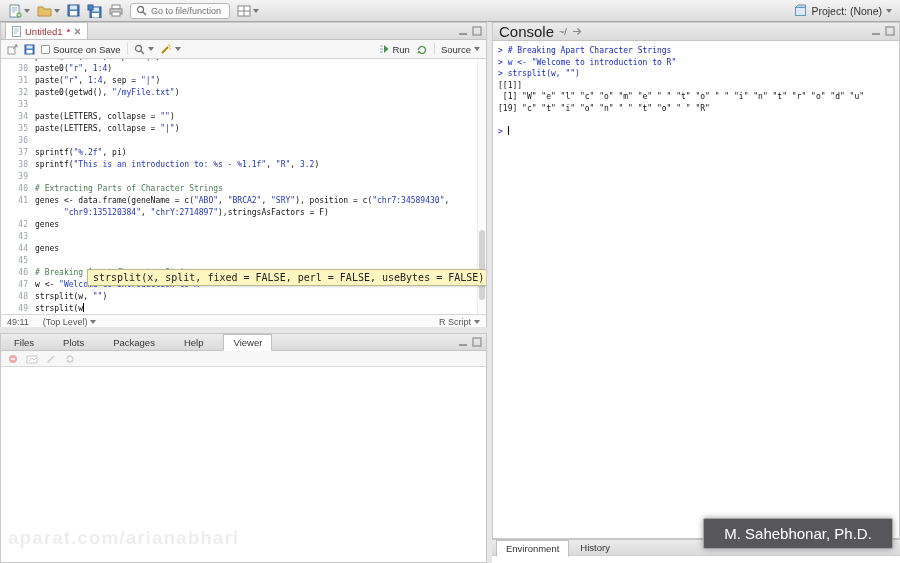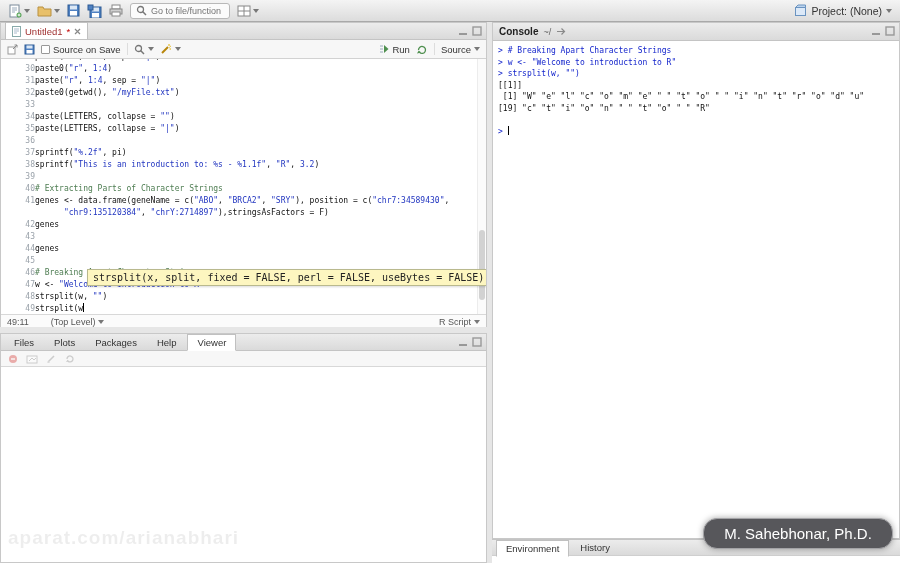--- a/index.html
+++ b/index.html
@@ -34,59 +34,59 @@
   .tab-dirty{color:#c00000}
   .src-toolbar{height:19px;background:#f7f7f7;border-bottom:1px solid #d2d2d2;display:flex;align-items:center;gap:6px;padding:0 6px;font-size:9.5px;color:#333}
   .sep{width:1px;height:12px;background:#ddd}
   .checkbox{width:9px;height:9px;border:1px solid #999;background:#fff;border-radius:1px}
   .spacer{flex:1}
   .btn{display:flex;align-items:center;gap:3px;cursor:default}
 
   .code-area{position:relative;height:255px;overflow:hidden;background:#fff}
   .code-lines{margin-top:-8px;font-family:"DejaVu Sans Mono",monospace;font-size:8px}
   .code-row{height:12px;line-height:12px;white-space:pre;display:flex}
-  .gutter{display:inline-block;width:34px;text-align:right;color:#9aa2aa;flex:none}
+  .gutter{display:inline-block;width:34px;padding-right:7px;text-align:right;color:#9aa2aa;flex:none}
   .code-text{white-space:pre}
   .tk-p{color:#111}
   .tk-s{color:#2135c0}
   .tk-n{color:#2135c0}
   .tk-c{color:#4e7d52}
   .caret{display:inline-block;width:1px;height:9px;background:#000;vertical-align:-1px}
 
   .fn-tooltip{position:absolute;left:86px;top:210px;background:#fdf6c0;border:1px solid #b9b98e;padding:2px 5px;font-family:"DejaVu Sans Mono",monospace;font-size:10px;color:#222;white-space:pre;z-index:5;box-shadow:1px 1px 2px rgba(0,0,0,.15)}
 
   .vscroll{position:absolute;right:0;top:0;bottom:0;width:9px;background:#fbfbfb;border-left:1px solid #ececec}
   .vthumb{position:absolute;right:1px;bottom:14px;width:6px;height:70px;background:#d2d2d2;border-radius:3px}
 
-  .statusbar{height:14px;border-top:1px solid #d8d8d8;background:#fbfbfb;display:flex;align-items:center;gap:22px;padding:0 6px;font-size:9px;color:#555}
+  .statusbar{height:14px;border-top:1px solid #d8d8d8;background:#fbfbfb;display:flex;align-items:center;gap:14px;padding:0 6px;font-size:9px;color:#555}
 
   
   .hsplit{position:absolute;left:0;top:305px;width:487px;height:6px;background:#e6e6e6}
   .files-pane{position:absolute;left:0;top:311px;width:487px;height:230px}
   .ptab{font-size:9.5px;padding:2px 9px 2px 9px;color:#333;cursor:default}
   .ptab.active{background:#fff;border:1px solid #c0c0c0;border-bottom:1px solid #fff;margin-bottom:-1px}
   .files-toolbar{height:16px;background:#f7f7f7;border-bottom:1px solid #d8d8d8;display:flex;align-items:center;gap:8px;padding:0 7px}
   .files-toolbar .dim{opacity:.45}
   .files-content{position:relative;height:195px;background:#fff}
 
   
   .console-pane{position:absolute;left:0;top:0;width:408px;height:517px}
   .console-header{height:18px;background:linear-gradient(#ececec,#dadada);border-bottom:1px solid #c4c4c4;display:flex;align-items:center;gap:5px;padding:0 6px;position:relative}
-  .console-title{font-size:10px;font-weight:bold;color:#222}
+  .console-title{font-size:15px;font-weight:normal;color:#222}
   .console-path{font-size:9px;color:#666}
   .console-content{padding:4px 2px 0 5px;font-family:"DejaVu Sans Mono",monospace;font-size:8px}
   .console-line{min-height:11.5px;line-height:11.5px;white-space:pre}
   .cin{color:#1425cc}
   .cout{color:#111}
 
   .env-tabbar{position:absolute;left:0;top:517px;width:408px;height:17px;background:linear-gradient(#ececec,#dadada);border-top:1px solid #c4c4c4;border-bottom:1px solid #cfcfcf;display:flex;align-items:center;padding-left:4px;gap:2px}
 
   
   .watermark{position:absolute;left:8px;top:527px;font-size:19px;font-weight:bold;color:rgba(0,0,0,0.07);z-index:2;letter-spacing:1px}
-  .badge{position:absolute;right:7px;top:518px;width:190px;height:31px;background:#57575b;border:1px solid #a3a3a6;border-radius:14px;box-shadow:0 0 6px rgba(0,0,0,.35);color:#fff;font-size:15px;display:flex;align-items:center;justify-content:center;z-index:6}
+  .badge{position:absolute;right:7px;top:518px;width:190px;height:31px;background:#57575b;border:1px solid #a3a3a6;border-radius:2px;box-shadow:0 0 6px rgba(0,0,0,.35);color:#fff;font-size:15px;display:flex;align-items:center;justify-content:center;z-index:6}
 </style>
 </head>
 <body>
 
 <div class="topbar">
   <div class="tb-btn">
     <span>
         <svg width="14" height="14">
           <rect x="2" y="1" width="9" height="12" fill="#fff" stroke="#7a8a9a"></rect>
           <path d="M4 4h5M4 6h5M4 8h3" stroke="#9ab" fill="none"></path>
@@ -301,21 +301,21 @@
         <span>R Script</span>
         <span class="chev"></span>
       </span>
     </div>
   </div>
 
   <div class="hsplit"></div>
 
   <div class="files-pane pane">
     <div class="tabbar">
-      <div id="files-tabs" style="display:flex;align-items:flex-end;gap:2px">
+      <div id="files-tabs" style="display:flex;align-items:flex-end;gap:11px">
           <div class="ptab">Files</div>
           <div class="ptab">Plots</div>
           <div class="ptab">Packages</div>
           <div class="ptab">Help</div>
           <div class="ptab active">Viewer</div>
         </div>
       <div class="winbtns">
         <span class="winbtn">
             <svg width="10" height="10">
               <rect x="1" y="7" width="8" height="2" fill="#808080"></rect>

